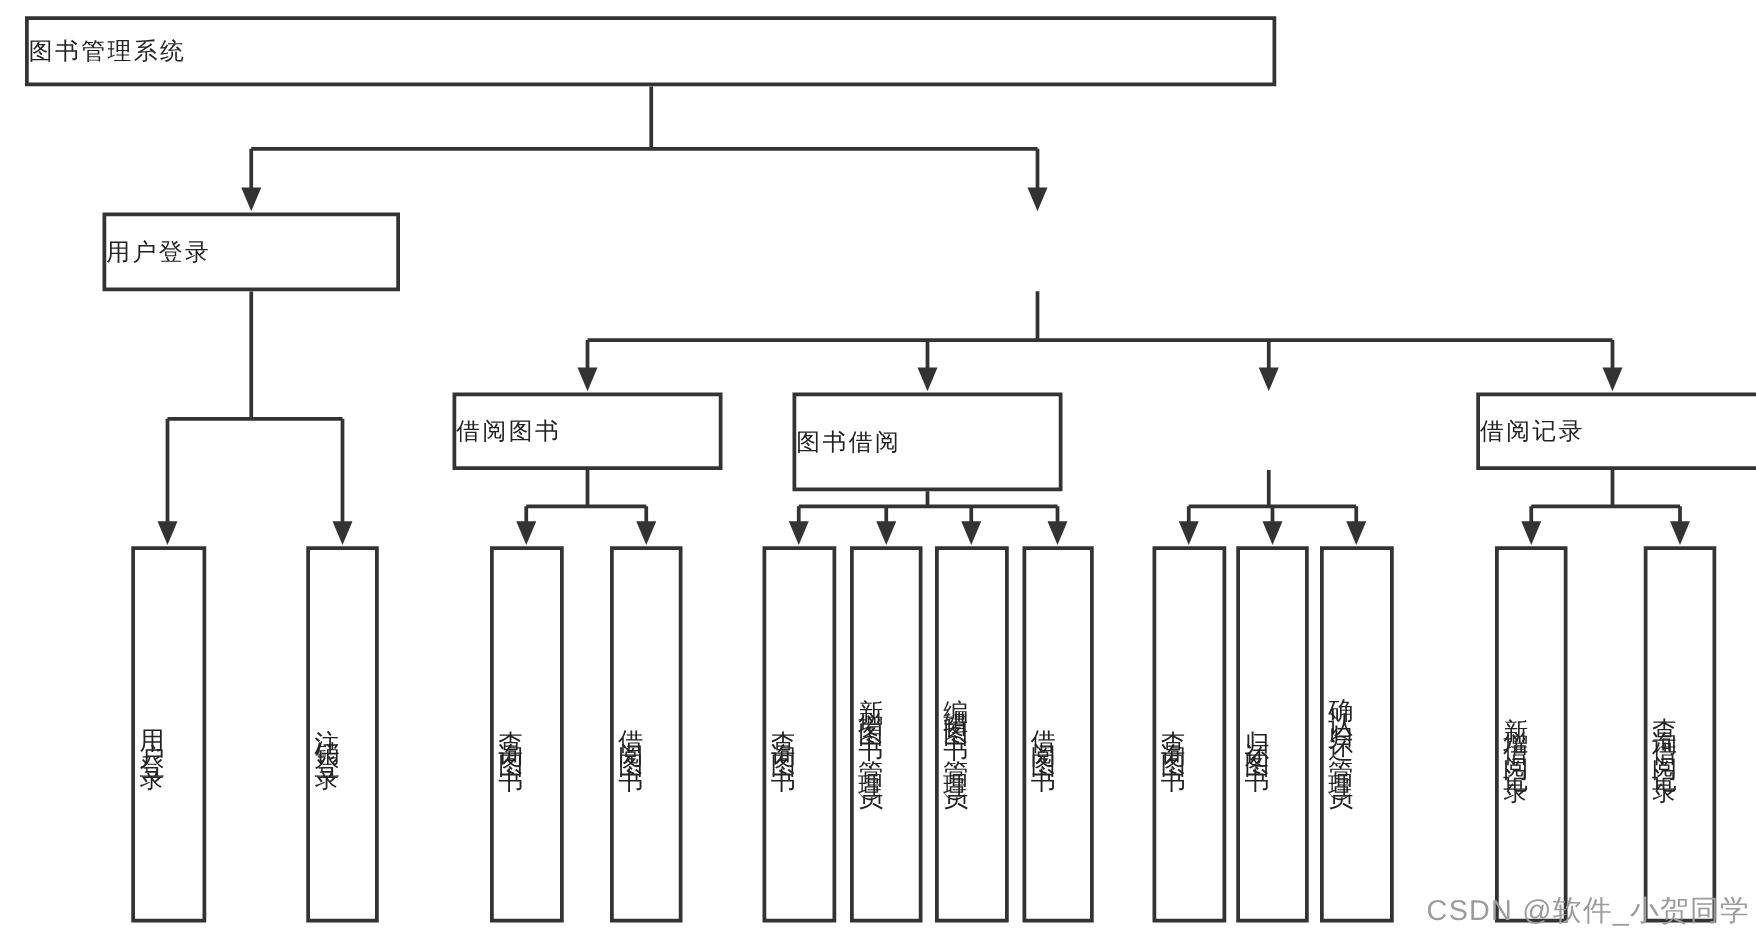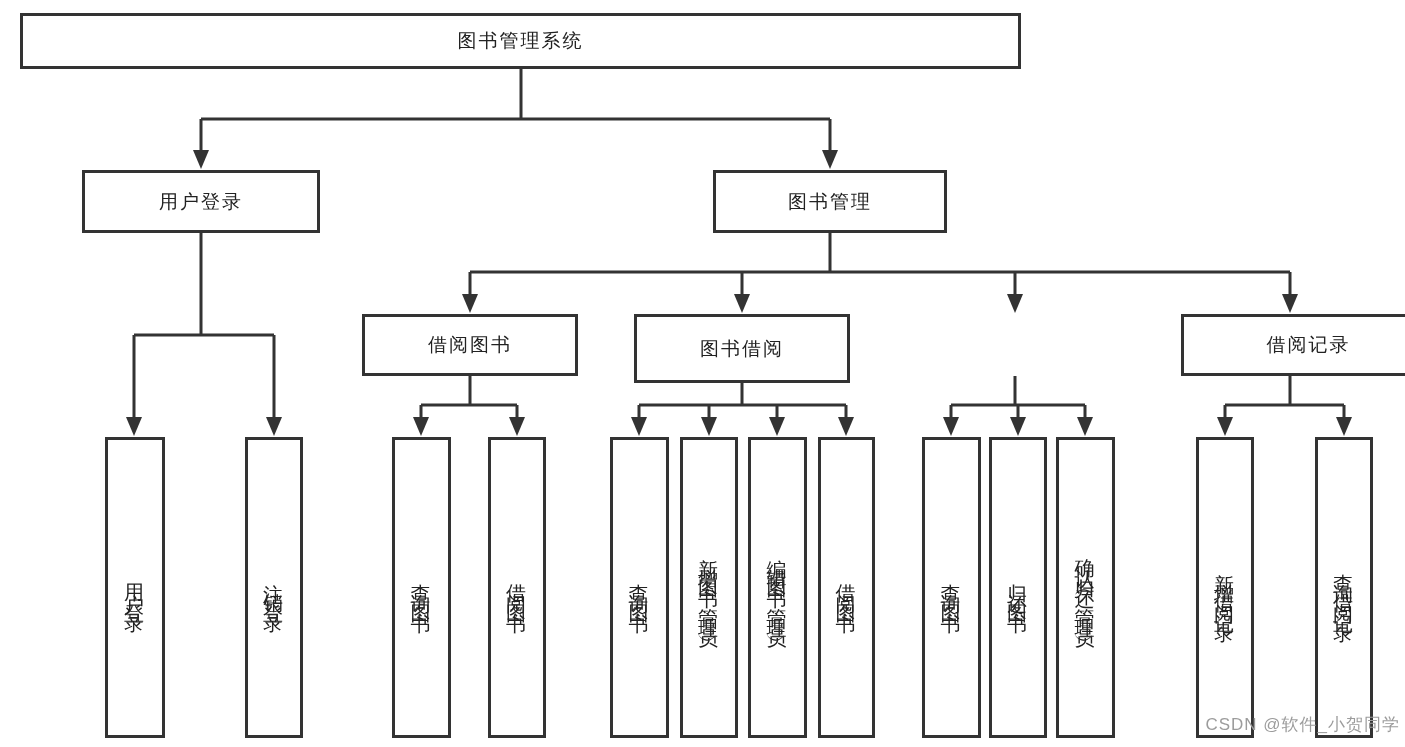--- a/index.html
+++ b/index.html
@@ -17,37 +17,37 @@
     position:relative;
     width:1405px;height:747px;
     background:var(--background);
     overflow:hidden;
   }
   .connectors{position:absolute;left:0;top:0;width:1405px;height:747px;}
   .node{
     position:absolute;
     background:var(--box_bg);
     border:3px solid var(--box_border);
-    display:flex;align-items:center;justify-content:center;
+    display:flex;align-items:center;justify-content:flex-start;
     color:var(--text);
     font-size:19px;
     letter-spacing:2px;
     white-space:nowrap;
   }
   .node.v span{
     writing-mode:vertical-rl;
     text-orientation:mixed;
     font-size:20px;
     letter-spacing:10px;
     white-space:pre;
   }
   .watermark{
     position:absolute;
     right:5px;top:713px;
-    font-size:17px;
+    font-size:23px;
     color:var(--watermark);
     letter-spacing:1px;
   }
 </style>
 </head>
 <body>
 
 <div class="canvas">
 
   <svg class="connectors" viewBox="0 0 1405 747" aria-hidden="true">
@@ -90,28 +90,25 @@
     </g>
   </svg>
 
   <div class="node" style="left:20px;top:13px;width:1001px;height:56px">
     <span>图书管理系统</span>
   </div>
 
   <div class="node" style="left:82px;top:170px;width:238px;height:63px">
     <span>用户登录</span>
   </div>
-  <div class="node" style="left:713px;top:170px;width:234px;height:63px">
-    <span>图书管理</span>
-  </div>
 
   <div class="node" style="left:362px;top:314px;width:216px;height:62px">
     <span>借阅图书</span>
   </div>
-  <div class="node" style="left:634px;top:314px;width:216px;height:69px">
+  <div class="node" style="left:634px;top:314px;width:216px;height:79px">
     <span>图书借阅</span>
   </div>
   <div class="node" style="left:1181px;top:314px;width:255px;height:62px">
     <span>借阅记录</span>
   </div>
 
   <div class="node v" style="left:105px;top:437px;width:60px;height:301px">
     <span>用户登录</span>
   </div>
   <div class="node v" style="left:245px;top:437px;width:58px;height:301px">

